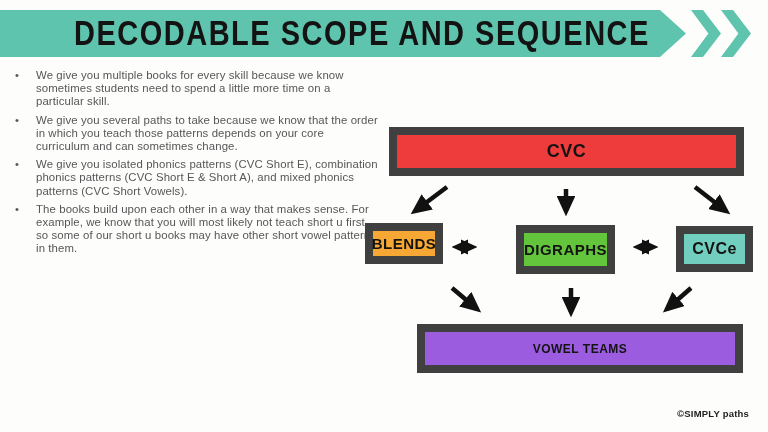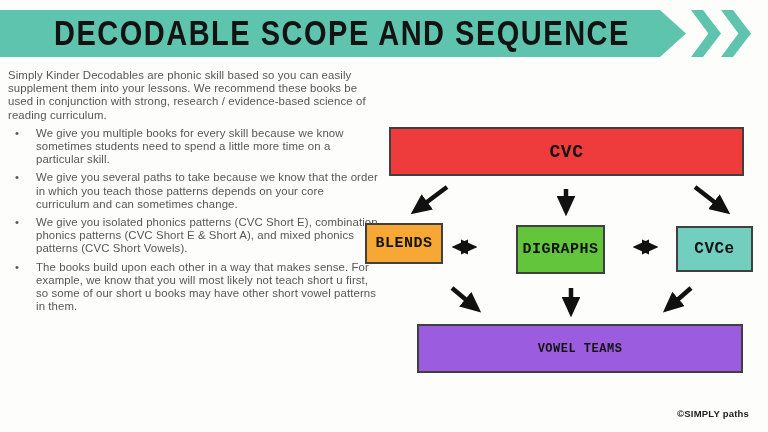--- a/index.html
+++ b/index.html
@@ -11,21 +11,21 @@
     overflow: hidden;
     font-family: "Liberation Sans", sans-serif;
   }
 
   
   .banner {
     position: absolute; left: 0; top: 10px;
     width: 686px; height: 47px;
     background: #5EC4AD;
     clip-path: polygon(0 0, calc(100% - 26px) 0, 100% 50%, calc(100% - 26px) 100%, 0 100%);
-    display: flex; align-items: center;
+    display: flex; align-items: center; padding-left: 20px;
   }
   .banner-title {
     display: inline-block;
     margin-left: 54px;
     font-weight: bold;
     font-size: 29px;
     letter-spacing: 1.5px;
     color: #131313;
     transform: scaleY(1.22);
     transform-origin: center;
@@ -55,31 +55,31 @@
     padding-left: 28px;
     margin-bottom: 5px;
   }
   .bullet-dot {
     position: absolute; left: 7px; top: 0;
   }
 
   
   .node {
     position: absolute;
-    border: 2px solid #404040;
+    border: 8px solid #404040;
     display: flex; align-items: center; justify-content: center;
-    font-family: Liberation Mono, monospace;
+    font-family: Liberation Sans, sans-serif;
     font-weight: bold;
     color: #131313;
     letter-spacing: 0.5px;
     z-index: 2;
   }
   .node-cvc        { left: 389px; top: 127px; width: 355px; height: 49px; background: #EE3B3B; font-size: 18px; }
   .node-blends     { left: 365px; top: 223px; width: 78px;  height: 41px; background: #F7A733; font-size: 15px; }
-  .node-digraphs   { left: 516px; top: 225px; width: 89px;  height: 49px; background: #62C53C; font-size: 15px; }
+  .node-digraphs   { left: 516px; top: 225px; width: 99px;  height: 49px; background: #62C53C; font-size: 15px; }
   .node-cvce       { left: 676px; top: 226px; width: 77px;  height: 46px; background: #72CFC0; font-size: 16px; }
   .node-vowelteams { left: 417px; top: 324px; width: 326px; height: 49px; background: #9C5CE0; font-size: 12px; }
 
   .arrows-layer {
     position: absolute; left: 0; top: 0;
     width: 768px; height: 432px;
     z-index: 1;
     pointer-events: none;
   }
 
@@ -96,21 +96,20 @@
 
 <div class="slide">
 
   <div class="banner">
     <span class="banner-title">DECODABLE SCOPE AND SEQUENCE</span>
   </div>
   <div class="chevron c1"></div>
   <div class="chevron c2"></div>
 
   <div class="text-col">
-    <p>Simply Kinder Decodables are phonic skill based so you can easily supplement them into your lessons.  We recommend these books be used in conjunction with strong, research / evidence-based science of reading curriculum.</p>
 
     <div class="bullet-row">
       <span class="bullet-dot">•</span>
       <span>We give you multiple books for every skill because we know sometimes students need to spend a little more time on a particular skill.</span>
     </div>
     <div class="bullet-row">
       <span class="bullet-dot">•</span>
       <span>We give you several paths to take because we know that the order in which you teach those patterns depends on your core curriculum and can sometimes change.</span>
     </div>
     <div class="bullet-row">

